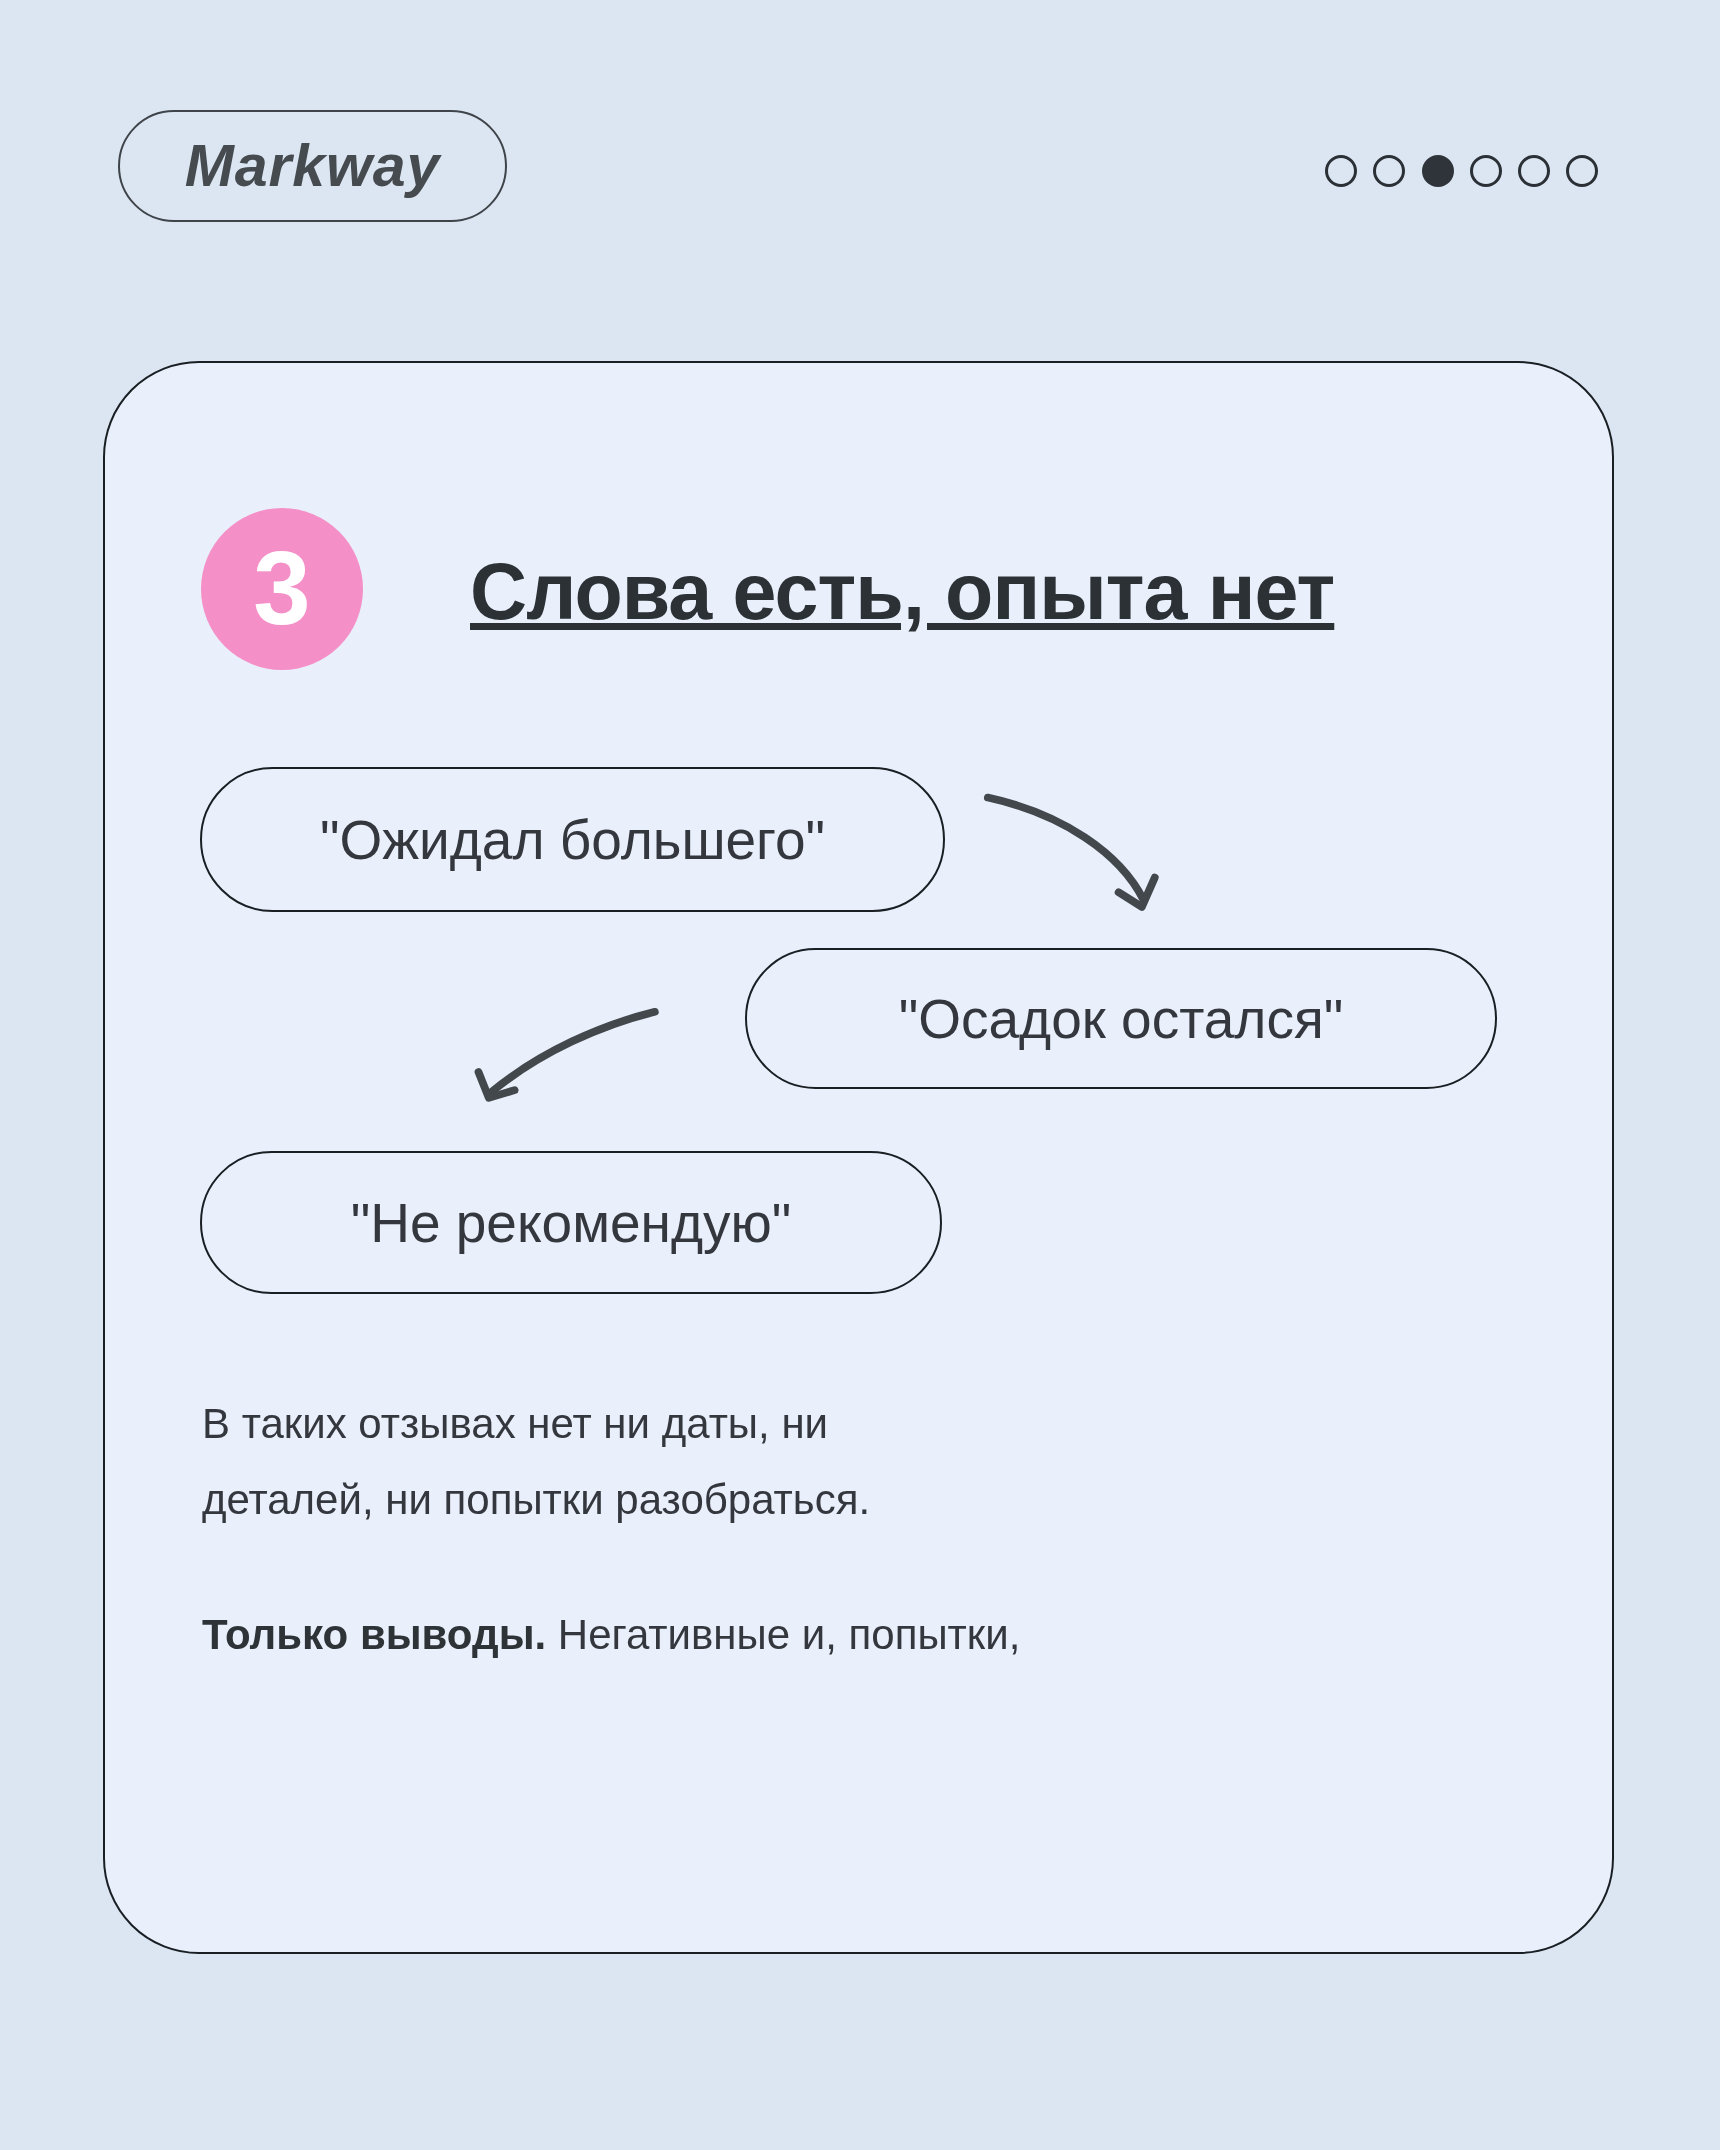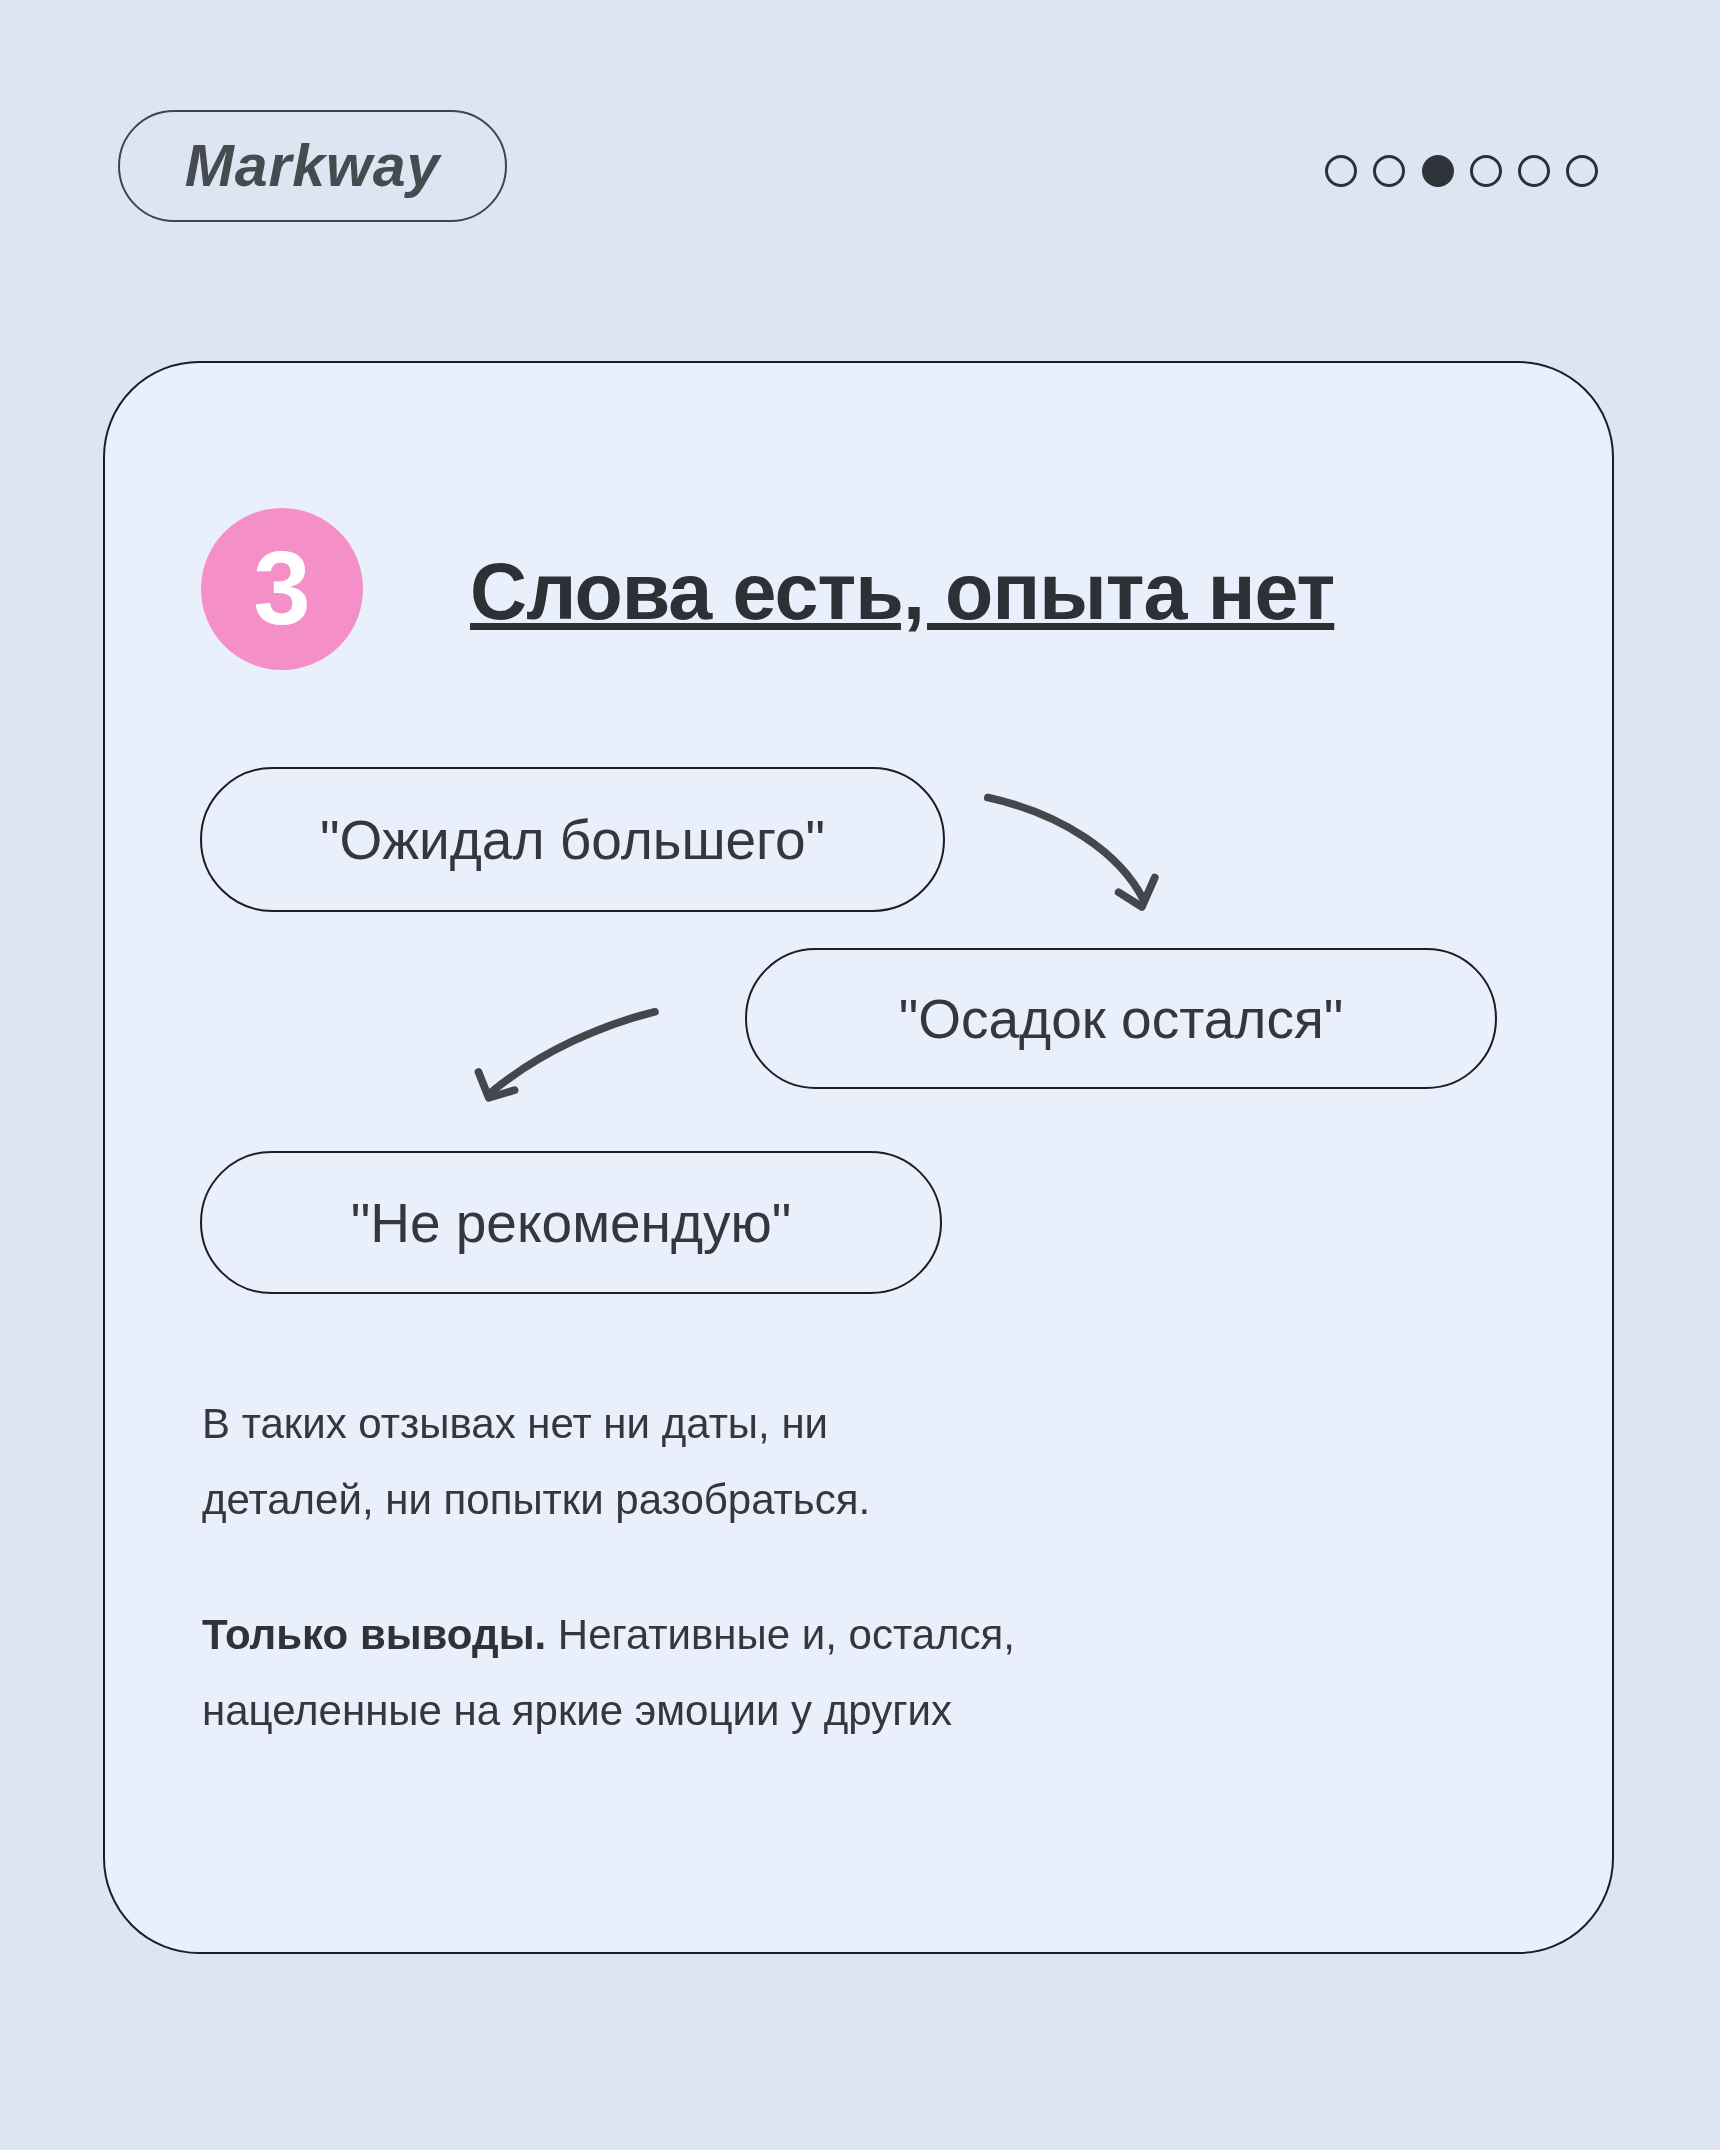--- a/index.html
+++ b/index.html
@@ -102,22 +102,22 @@
       <span>"Осадок остался"</span>
     </div>
     <div class="bubble bubble-3">
       <span>"Не рекомендую"</span>
     </div>
 
     <p class="para para-1">В таких отзывах нет ни даты, ни
 деталей, ни попытки разобраться.</p>
 
     <p class="para para-2">
-      <strong>Только выводы.</strong><span> Негативные и, остался,</span><br>
-      <span>нацеленные на яркие эмоции у других</span><br>
+      <strong>Только выводы.</strong><span> Негативные и, попытки,</span><br>
+      <br>
     </p>
   </section>
 
   <svg class="arrows" viewBox="0 0 2000 2500" xmlns="http://www.w3.org/2000/svg">
     <path d="M1148,927 C1235,946 1302,992 1329,1046"></path>
     <polyline points="1300,1037 1327,1054 1342,1020"></polyline>
     <path d="M761,1176 C700,1191 628,1222 570,1270"></path>
     <polyline points="556,1246 568,1276 598,1267"></polyline>
   </svg>
 

